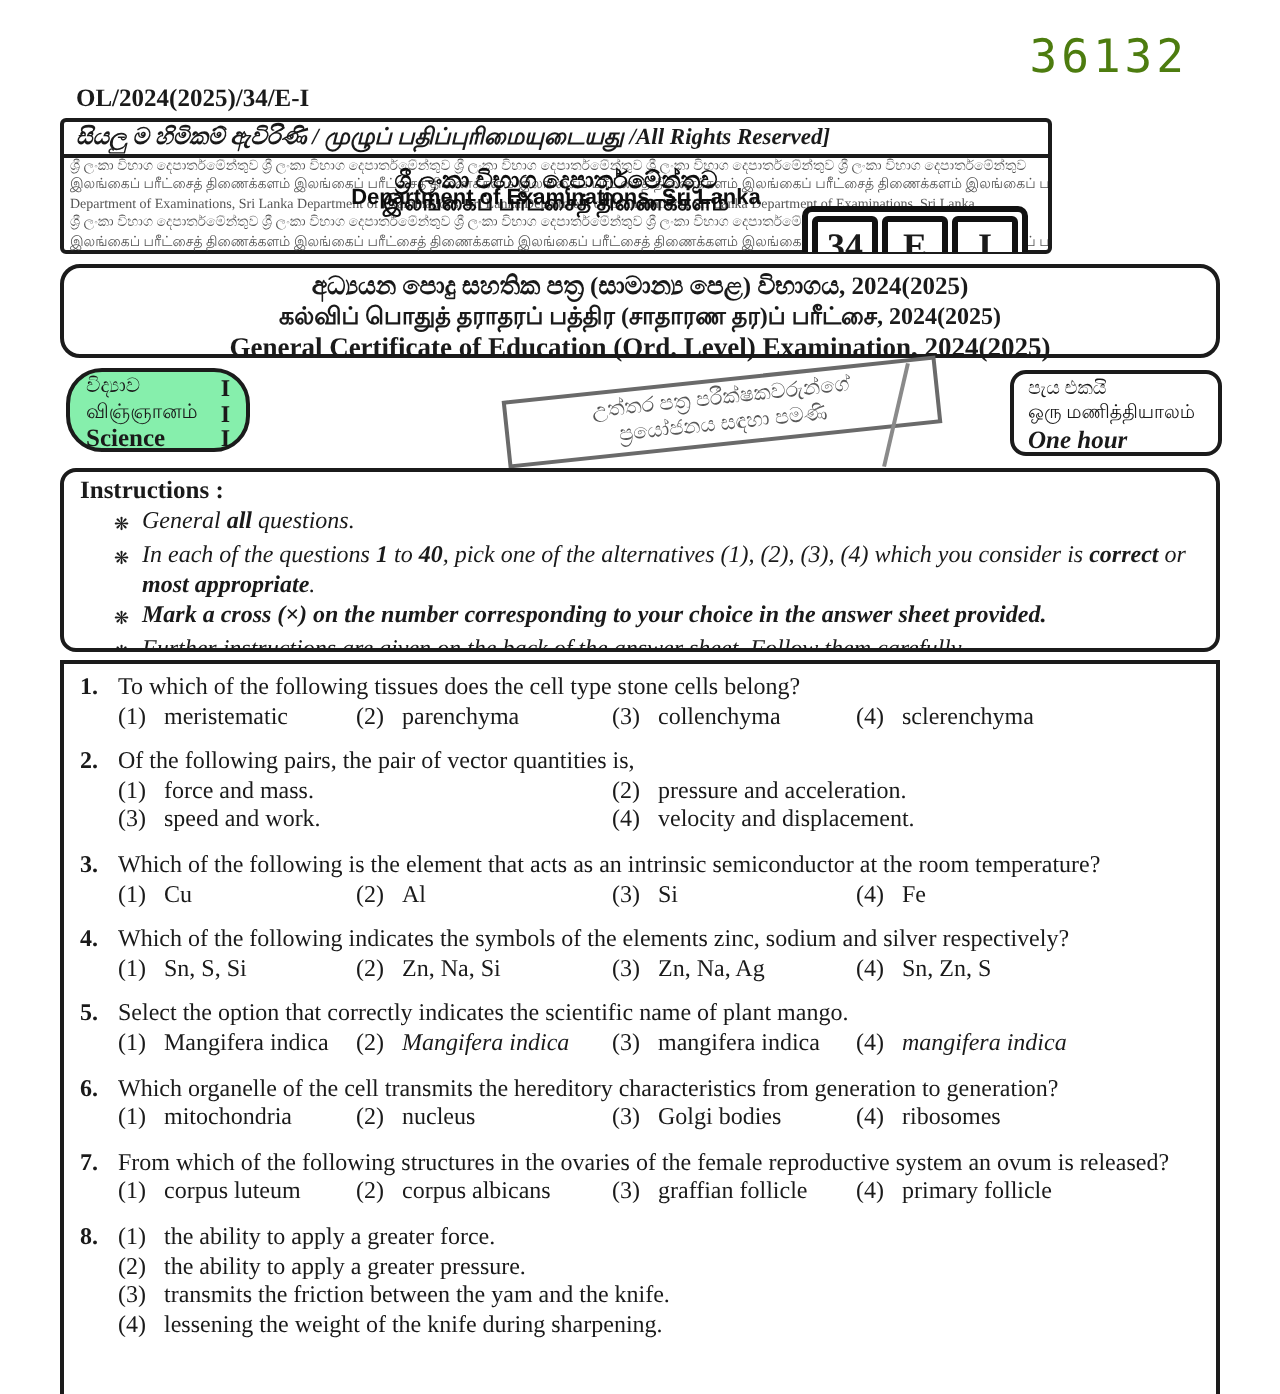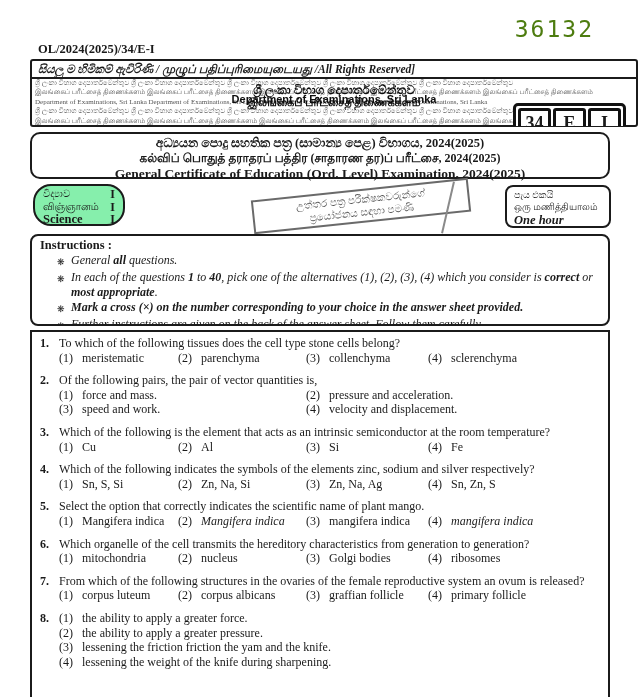--- a/index.html
+++ b/index.html
@@ -3,21 +3,21 @@
 <meta charset="utf-8">
 <style>
   html,body{margin:0;padding:0}
   .page{position:relative;width:640px;height:697px;background:#ffffff;overflow:hidden;
         font-family:"Liberation Serif",serif;color:#1a1a1a}
   .serial{position:absolute;top:16px;right:46px;font-family:"DejaVu Sans Mono",monospace;
           font-size:23px;letter-spacing:2px;color:#4d7c0f}
   .paperCodeTop{position:absolute;top:42px;left:38px;font-weight:bold;font-size:12.5px}
 
   
-  .boxA{position:absolute;left:30px;top:59px;width:608px;height:68px;box-sizing:border-box;
+  .boxA{position:absolute;left:30px;top:59px;width:496px;height:68px;box-sizing:border-box;
         border:2px solid #1b1b1b;border-radius:3px;background:#fff}
   .rights{font-style:italic;font-weight:bold;font-size:11.5px;line-height:14px;padding:1px 6px;
           border-bottom:2px solid #1b1b1b;white-space:nowrap;overflow:hidden}
   .deptArea{position:relative;height:47px;overflow:hidden}
   .bgRow{font-size:7px;line-height:9.4px;white-space:nowrap;overflow:hidden;color:#555;padding-left:3px}
   .ovl{position:absolute;left:0;width:100%;text-align:center;font-weight:bold;color:#0e0e0e}
   .ovl-si{top:4px;font-size:12px}
   .ovl-ta{top:17px;font-size:11px}
   .ovl-en{top:14px;font-size:11px;font-family:"Liberation Sans",sans-serif}
   .pcWrap{position:absolute;right:10px;top:24px;display:flex;gap:2px;border:3px solid #111;
@@ -245,20 +245,20 @@
         </div>
       </div>
     </div>
 
     <div class="q">
       <span class="qno">8.</span>
       <div class="qbody">
         <div class="opts1">
           <span class="opt"><span class="on">(1)</span><span class="ot">the ability to apply a greater force.</span></span>
           <span class="opt"><span class="on">(2)</span><span class="ot">the ability to apply a greater pressure.</span></span>
-          <span class="opt"><span class="on">(3)</span><span class="ot">lessening the friction friction the yam and the knife.</span></span>
+          <span class="opt"><span class="on">(3)</span><span class="ot">transmits the friction between the yam and the knife.</span></span>
           <span class="opt"><span class="on">(4)</span><span class="ot">lessening the weight of the knife during sharpening.</span></span>
         </div>
       </div>
     </div>
 
   </div>
 </div>
 
 </body></html>

